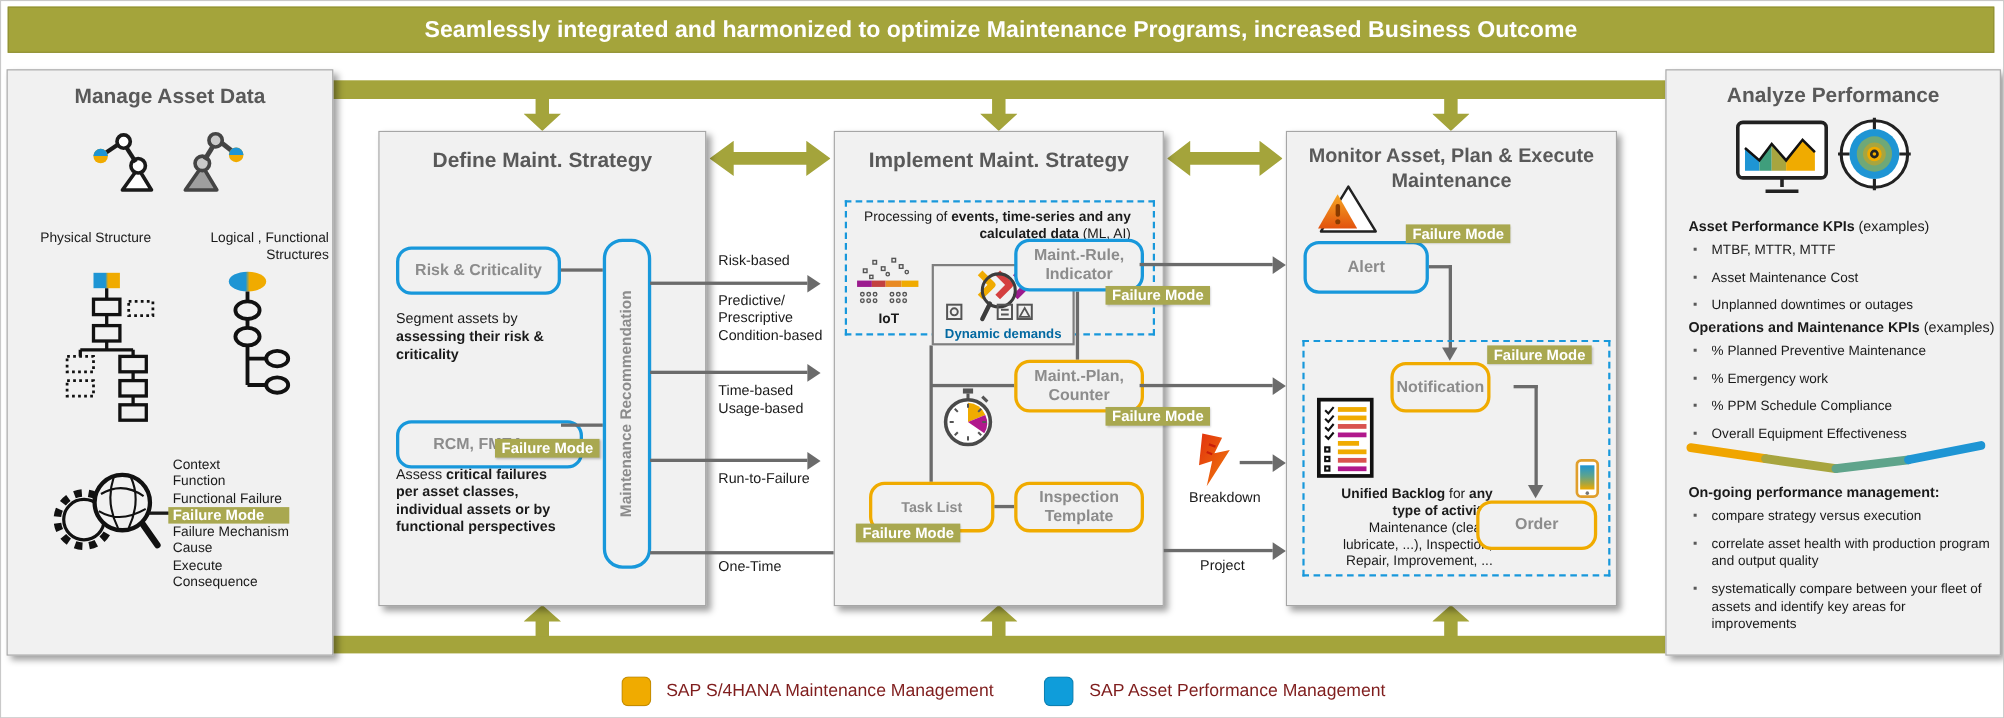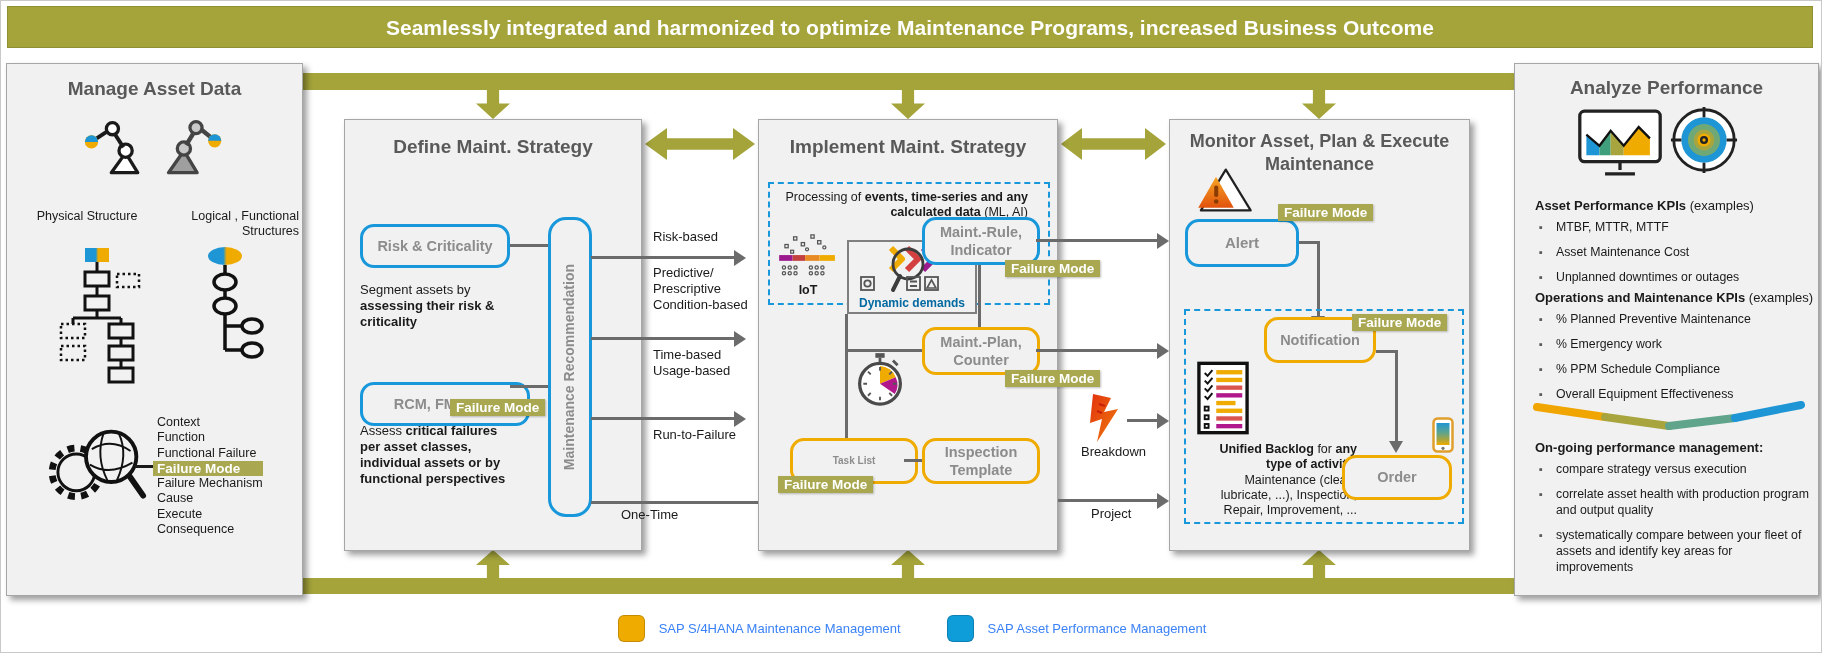--- a/index.html
+++ b/index.html
@@ -50,21 +50,21 @@
   #manage-list{position:absolute;left:150px;top:351px;font-size:12.5px;color:#1a1a1a;line-height:15.3px;}
   #manage-list .hl{background:#a9a850;color:#fff;font-weight:bold;font-size:13.5px;padding:0 4px;margin-left:-4px;}
   
   .blist{position:absolute;margin:0;padding:0;list-style:none;color:#1a1a1a;}
   .blist li{position:relative;padding-left:19px;margin-bottom:9px;font-size:12.3px;line-height:1.3;}
   .blist li::before{content:"▪";position:absolute;left:2px;top:0;color:#595959;font-size:11px;}
   .khead{position:absolute;font-size:13px;color:#1a1a1a;font-weight:bold;}
   .khead .reg{font-weight:normal;}
   
   #legend{position:absolute;left:0;top:614px;width:1822px;display:flex;justify-content:center;gap:46px;align-items:center;}
-  .leg-item{display:flex;align-items:center;gap:14px;font-size:13px;color:#3b82f6;}
+  .leg-item{display:flex;align-items:center;gap:14px;font-size:16px;color:#7f1d1d;}
   .leg-sq{width:27px;height:27px;border-radius:6px;border:1px solid rgba(0,0,0,.18);box-sizing:border-box;}
   
   #rec-box{flex-direction:column;}
   #rec-box span{writing-mode:vertical-rl;transform:rotate(180deg);font-size:14px;}
 </style>
 </head>
 <body>
 
 <div id="canvas">
 
@@ -191,21 +191,21 @@
   <div class="h-line h-head" style="left:590px;top:336px;width:143px;"></div>
   <div class="h-line h-head" style="left:590px;top:416px;width:143px;"></div>
   <div class="h-line" style="left:590px;top:500px;width:167px;"></div>
   <div class="txt" style="left:652px;top:228px;">Risk-based</div>
   <div class="txt pre" style="left:652px;top:264px;">Predictive/
 Prescriptive
 Condition-based</div>
   <div class="txt pre" style="left:652px;top:346px;">Time-based
 Usage-based</div>
   <div class="txt" style="left:652px;top:426px;">Run-to-Failure</div>
-  <div class="txt" style="left:620px;top:506px;text-align:center;">One-Time</div>
+  <div class="txt" style="left:652px;top:506px;text-align:center;">One-Time</div>
 
   <div id="panel-implement" class="panel">
     <div class="panel-title" style="top:16px;">Implement Maint. Strategy</div>
     <div class="dotted" style="left:9px;top:62px;width:282px;height:123px;"></div>
     <div class="txt small" style="left:19px;top:70px;width:250px;">
       <span>Processing of</span>
       <b>events, time-series and any calculated data</b>
       <span>(ML, AI)</span>
     </div>
     <svg class="abs" style="left:18px;top:112px;" width="62" height="50" viewBox="0 0 64 52">
@@ -267,21 +267,21 @@
     <svg class="abs" style="left:96px;top:232px;z-index:1;" width="50" height="56" viewBox="0 0 54 60">
       <rect x="22" y="1" width="10" height="5" fill="#555"></rect>
       <path d="M27 6 V11 M41 9 L46 14" stroke="#555" stroke-width="3"></path>
       <circle cx="27" cy="34" r="22" fill="#fff" stroke="#4a4a4a" stroke-width="3.5"></circle>
       <path d="M27 34 L27 15 A19 19 0 0 1 44 27 Z" fill="#f0ab00"></path>
       <path d="M27 34 L44 27 A19 19 0 0 1 43 45 Z" fill="#b0188c"></path>
       <g stroke="#555" stroke-width="2">
         <path d="M27 16 V20 M27 48 V52 M9 34 H13 M41 34 H45 M14 21 L17 24 M37 44 L40 47 M14 47 L17 44 M37 24 L40 21"></path>
       </g>
     </svg>
-    <div class="nbox orange-b" style="left:31px;top:318px;width:128px;height:46px;font-size:10px;">Task List</div>
+    <div class="nbox orange-b" style="left:31px;top:318px;width:114px;height:46px;font-size:13px;">Task List</div>
     <div class="badge" style="left:19px;top:356px;">Failure Mode</div>
     <div class="h-line" style="left:145px;top:339px;width:18px;"></div>
     <div class="nbox orange-b pre" style="left:163px;top:318px;width:118px;height:46px;">Inspection
 Template</div>
   </div>
 
   <div class="h-line h-head" style="left:1035px;top:238px;width:121px;z-index:4;"></div>
   <div class="h-line h-head" style="left:1035px;top:348px;width:121px;z-index:4;"></div>
   <svg class="abs" style="left:1086px;top:391px;" width="40" height="52" viewBox="0 0 40 52">
     <polygon points="6,2 24,6 17,20 31,17 10,50 15,27 3,31" fill="url(#bg-bolt)"></polygon>
@@ -300,21 +300,21 @@
       <path d="M23 12 L43 47 L3 47 Z" fill="url(#bg-warn)"></path>
       <rect x="21" y="22" width="4.5" height="13" rx="2" fill="#8a3c00"></rect>
       <circle cx="23.2" cy="40" r="2.6" fill="#8a3c00"></circle>
     </svg>
     <div class="badge" style="left:108px;top:84px;">Failure Mode</div>
     <div class="nbox blue-b" style="left:15px;top:99px;width:114px;height:48px;font-size:15px;">Alert</div>
     <div class="h-line" style="left:129px;top:121px;width:21px;"></div>
     <div class="v-line v-head" style="left:147px;top:121px;height:76px;"></div>
     <div class="dotted" style="left:14px;top:189px;width:280px;height:215px;"></div>
     <div class="badge" style="left:182px;top:194px;">Failure Mode</div>
-    <div class="nbox orange-b" style="left:94px;top:197px;width:112px;height:46px;z-index:2;">Notification</div>
+    <div class="nbox orange-b" style="left:94px;top:209px;width:91px;height:46px;z-index:2;">Notification</div>
     <svg class="abs" style="left:27px;top:240px;" width="52" height="76" viewBox="0 0 54 76">
       <rect x="2" y="2" width="50" height="72" fill="#fff" stroke="#111" stroke-width="3.5"></rect>
       <g stroke="#111" stroke-width="2" fill="none">
         <path d="M8 12 l3 3 l5 -6"></path>
           <path d="M8 20 l3 3 l5 -6"></path>
           <path d="M8 28 l3 3 l5 -6"></path>
           <path d="M8 36 l3 3 l5 -6"></path>
       </g>
       <g>
         <rect x="7" y="46" width="6" height="6" fill="#111"></rect>

